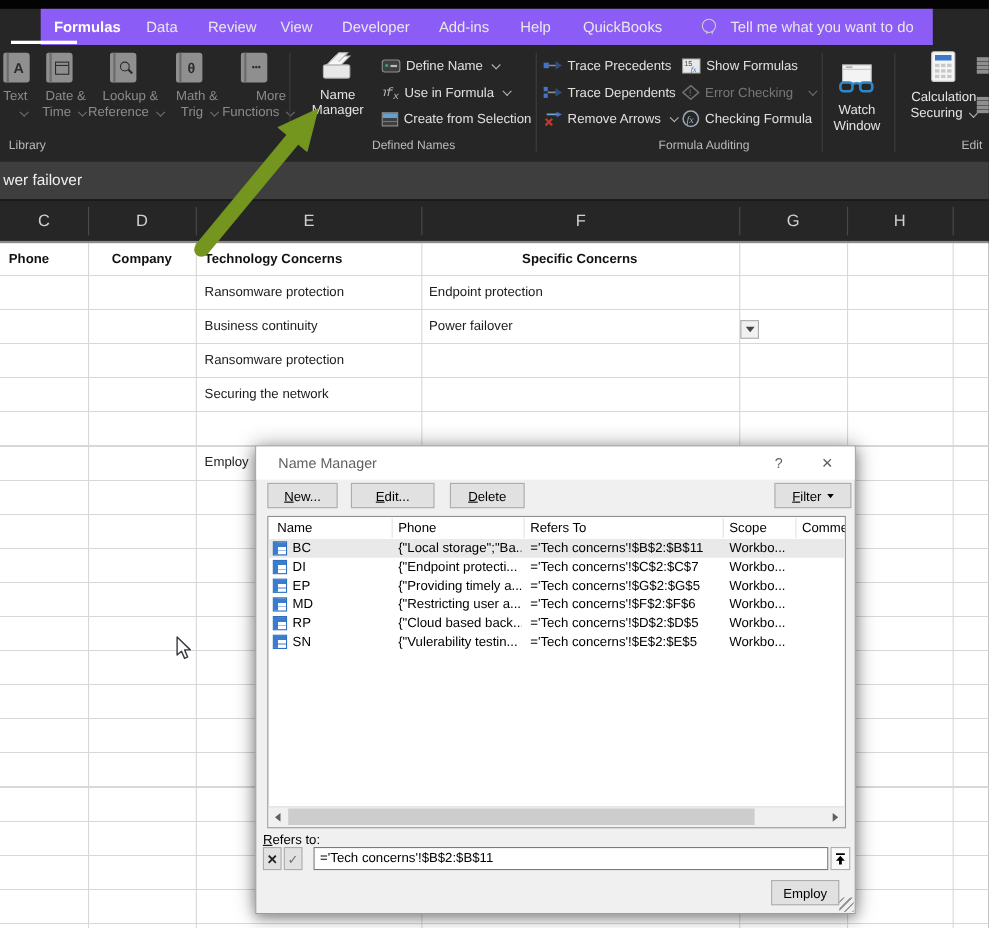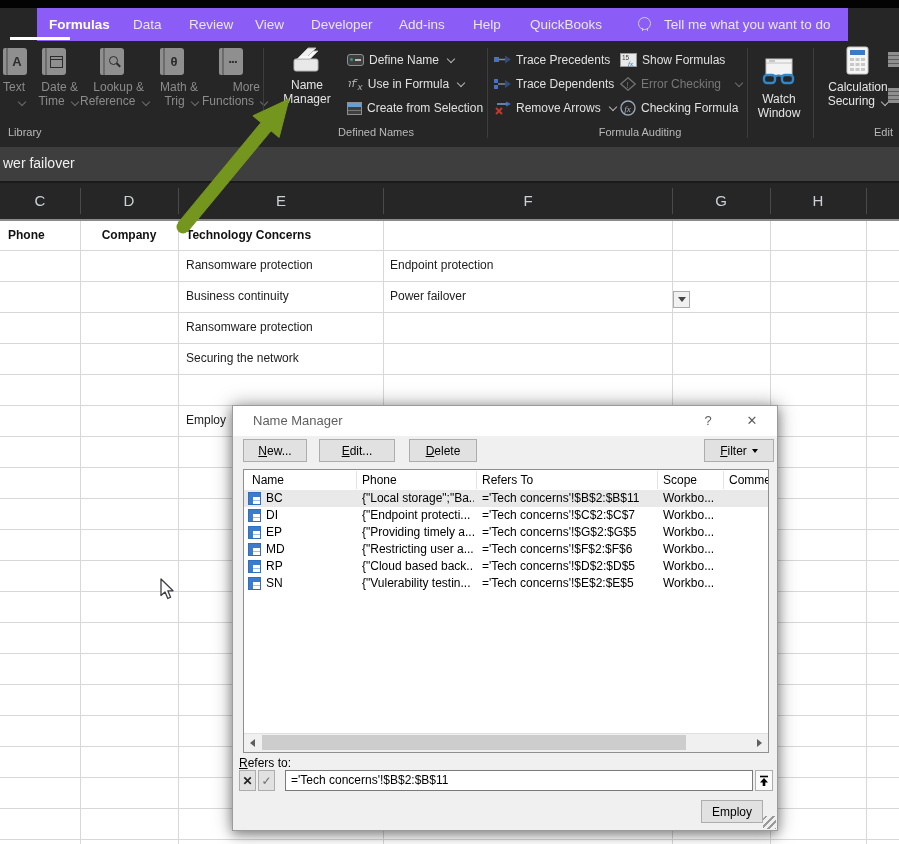--- a/index.html
+++ b/index.html
@@ -281,20 +281,21 @@
     <div class="vline" style="left:80px"></div>
       <div class="vline" style="left:178px"></div>
     <div class="vline" style="left:383px"></div>
       <div class="vline" style="left:672px"></div>
     <div class="vline" style="left:770px"></div>
       <div class="vline" style="left:866px"></div>
 
     <div class="cell b" style="left:8px;top:0;height:29px;line-height:29px">Phone</div>
     <div class="cell b" style="left:129px;top:0;height:29px;line-height:29px;transform:translateX(-50%)">Company</div>
     <div class="cell b" style="left:186px;top:0;height:29px;line-height:29px">Technology Concerns</div>
+    <div class="cell b" style="left:527px;top:0;height:29px;line-height:29px;transform:translateX(-50%)">Specific Concerns</div>
 
     <div class="cell" style="left:186px;top:29px">Ransomware protection</div>
     <div class="cell" style="left:186px;top:60px">Business continuity</div>
     <div class="cell" style="left:390px;top:29px">Endpoint protection</div>
     <div class="cell" style="left:390px;top:60px">Power failover</div>
     <div class="cell" style="left:186px;top:91px">Ransomware protection</div>
     <div class="cell" style="left:186px;top:122px">Securing the network</div>
     <div class="cell" style="left:186px;top:184px">Employ</div>
 
     <div class="ddbtn"></div>

